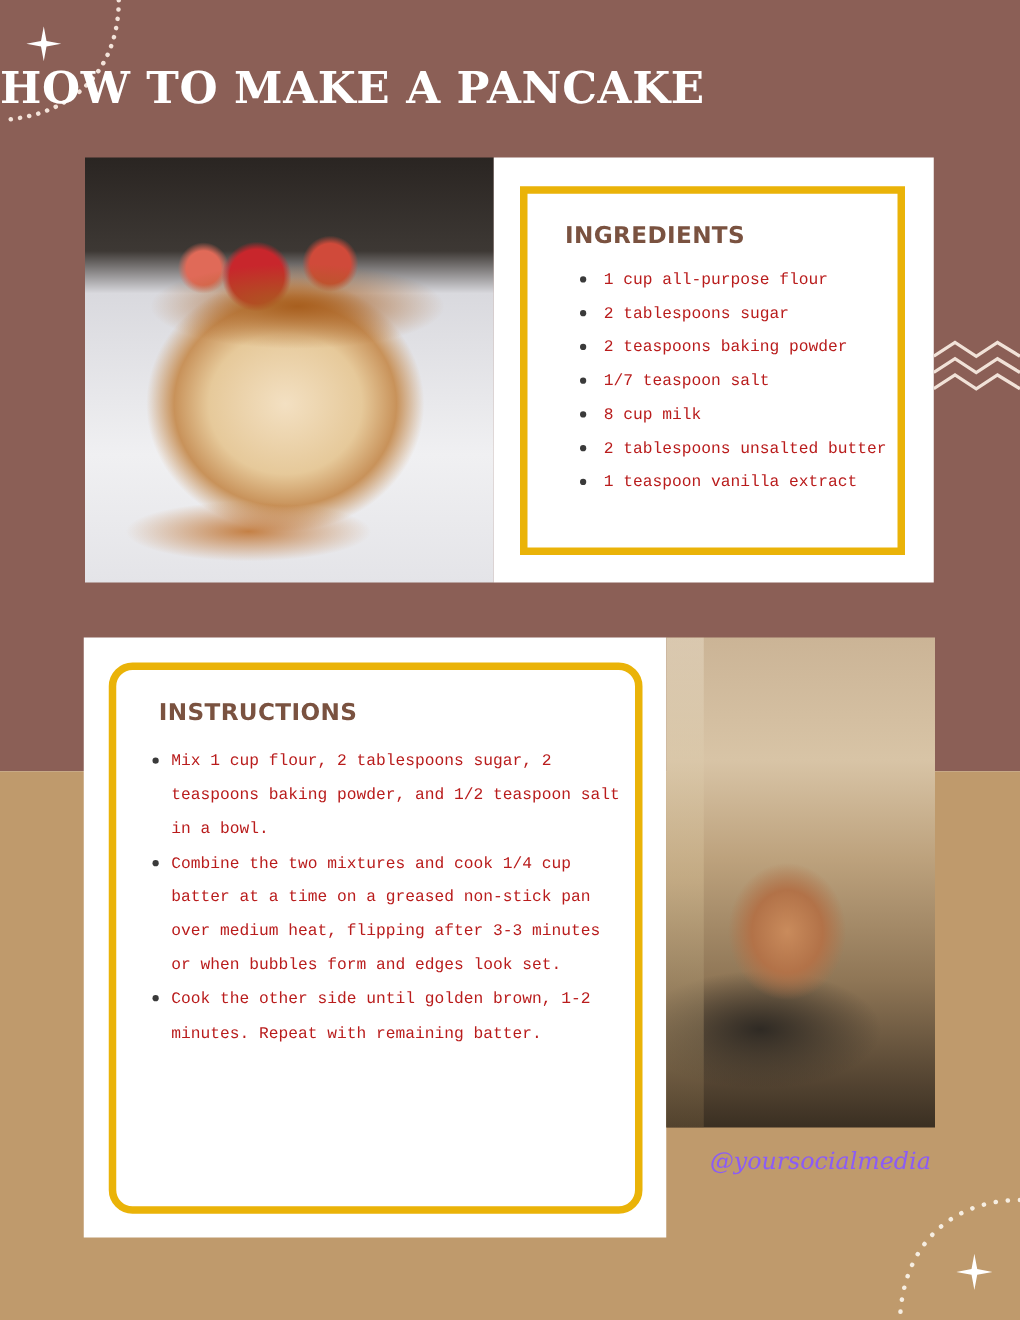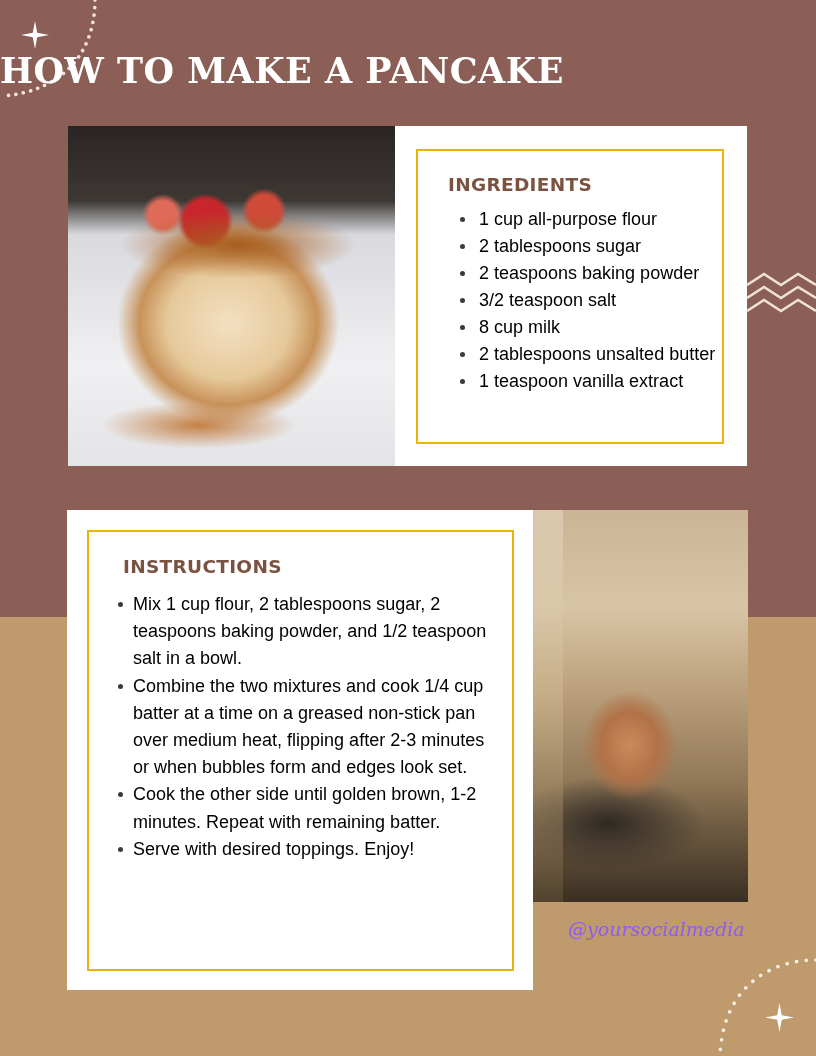--- a/index.html
+++ b/index.html
@@ -23,28 +23,28 @@
      background:
        radial-gradient(ellipse 22% 14% at 45% 60%, #c98b5c 0%, #b27248 60%, rgba(178,114,72,0) 100%),
        radial-gradient(ellipse 45% 12% at 35% 80%, #2f2a24 0%, rgba(47,42,36,0) 100%),
        linear-gradient(180deg, #cbb496 0%, #d8c4a6 25%, #bda27d 45%, #8f7656 70%, #5b4a36 88%, #3a2f22 100%);
   }
   .photo-chef::after { content:""; position:absolute; left:0; top:0; width:30px; height:392px;
      background:linear-gradient(180deg, #e8dcc8 0%, #cfb88f 50%, #6b5639 100%); opacity:0.5; }
   .card { position:absolute; background:#fff; }
   .card-ingredients { left:395px; top:126px; width:352px; height:340px; }
   .card-instructions { left:67px; top:510px; width:466px; height:480px; }
-  .frame { position:absolute; border:2px solid #eab308; box-sizing:border-box; }
+  .frame { position:absolute; border:6px solid #eab308; box-sizing:border-box; }
   .frame-ing { left:21px; top:23px; width:308px; height:295px; }
-  .frame-ins { left:20px; top:20px; width:427px; height:441px; }
+  .frame-ins { left:20px; top:20px; width:427px; height:441px;border-radius:19px; }
   .heading { color:#7A5240; font-family:"DejaVu Sans", sans-serif; font-weight:bold; font-size:18.5px; letter-spacing:0.3px; }
   .heading-ing { position:absolute; left:30px; top:23px; }
   .heading-ins { position:absolute; left:34px; top:24px; }
   ul { margin:0; padding:0; list-style:none; position:absolute; }
-  li { position:relative; color:#000000; font-family:Liberation Sans, sans-serif; font-size:18px; }
+  li { position:relative; color:#b91c1c; font-family:Liberation Mono, monospace; font-size:13px; }
   li::before { content:""; position:absolute; width:5px; height:5px; border-radius:50%; background:#3a3a3a; }
   .list-ing { left:40px; top:55px; }
   .list-ing li { line-height:27px; padding-left:21px; white-space:nowrap; }
   .list-ing li::before { left:2px; top:11px; }
   .list-ins { left:28px; top:59px; width:375px; }
   .list-ins li { line-height:27.2px; padding-left:16px; }
   .list-ins li::before { left:1px; top:11px; }
   .social { position:absolute; left:568px; top:918px; color:#8b5cf6; font-family:"DejaVu Serif", serif; font-style:italic; font-size:19px; }
   .deco { position:absolute; }
 </style>
@@ -65,44 +65,43 @@
 
 <div class="photo photo-pancake"></div>
 
 <div class="card card-ingredients">
   <div class="frame frame-ing">
     <div class="heading heading-ing">INGREDIENTS</div>
     <ul class="list-ing">
       <li>1 cup all-purpose flour</li>
       <li>2 tablespoons sugar</li>
       <li>2 teaspoons baking powder</li>
-      <li>3/2 teaspoon salt</li>
+      <li>1/7 teaspoon salt</li>
       <li>8 cup milk</li>
       <li>2 tablespoons unsalted butter</li>
       <li>1 teaspoon vanilla extract</li>
     </ul>
   </div>
 </div>
 
 <svg class="deco" style="left:747px;top:268px" width="69" height="50" viewBox="0 0 69 50">
   <g fill="none" stroke="#F1E2D8" stroke-width="2.6" stroke-linejoin="miter">
     <path d="M0 17 L17 6 L34 17 L51 6 L69 17"></path>
     <path d="M0 30 L17 19 L34 30 L51 19 L69 30"></path>
     <path d="M0 43 L17 32 L34 43 L51 32 L69 43"></path>
   </g>
 </svg>
 
 <div class="card card-instructions">
   <div class="frame frame-ins">
     <div class="heading heading-ins">INSTRUCTIONS</div>
     <ul class="list-ins">
       <li>Mix 1 cup flour, 2 tablespoons sugar, 2 teaspoons baking powder, and 1/2 teaspoon salt in a bowl.</li>
-      <li>Combine the two mixtures and cook 1/4 cup batter at a time on a greased non-stick pan over medium heat, flipping after 2-3 minutes or when bubbles form and edges look set.</li>
+      <li>Combine the two mixtures and cook 1/4 cup batter at a time on a greased non-stick pan over medium heat, flipping after 3-3 minutes or when bubbles form and edges look set.</li>
       <li>Cook the other side until golden brown, 1-2 minutes. Repeat with remaining batter.</li>
-      <li>Serve with desired toppings. Enjoy!</li>
     </ul>
   </div>
 </div>
 
 <div class="photo photo-chef"></div>
 
 <div class="social">@yoursocialmedia</div>
 
 <svg class="deco" style="left:712px;top:955px" width="104" height="101" viewBox="0 0 104 101">
   <path d="M104 5 C 50 5, 10 40, 8 101" fill="none" stroke="#F6EEE2" stroke-width="3.6" stroke-linecap="round" stroke-dasharray="0.1 9.6"></path>

